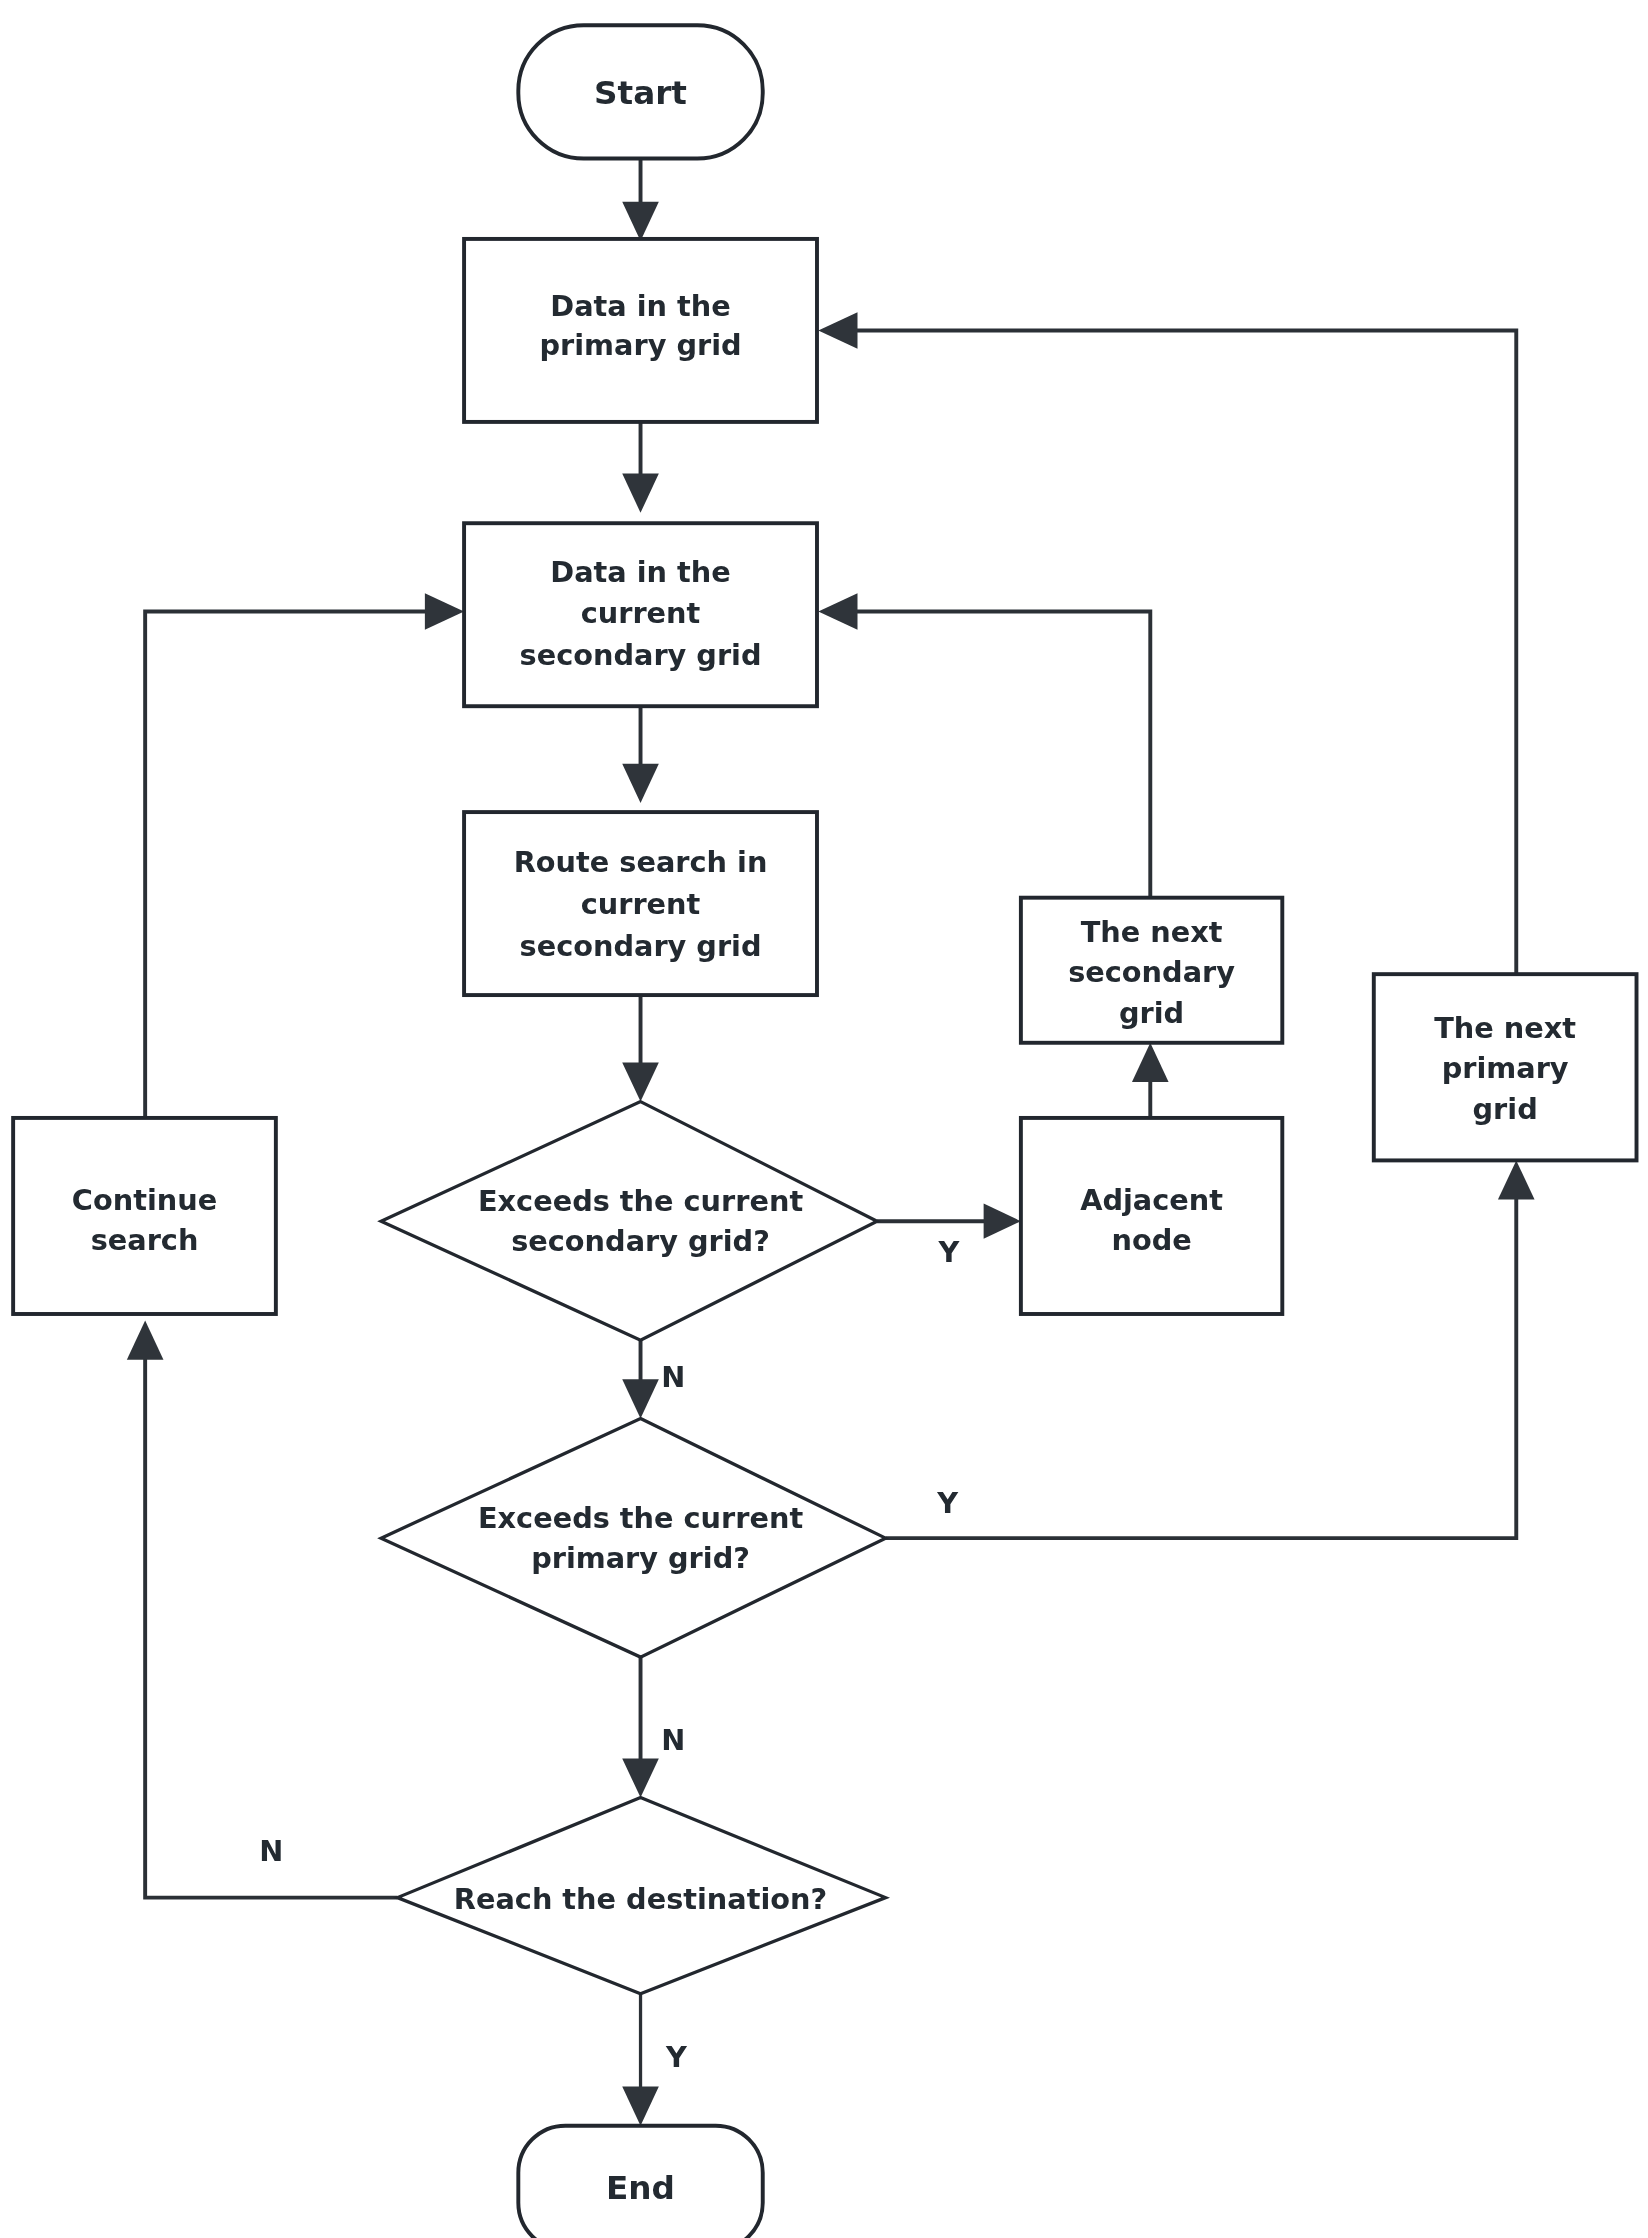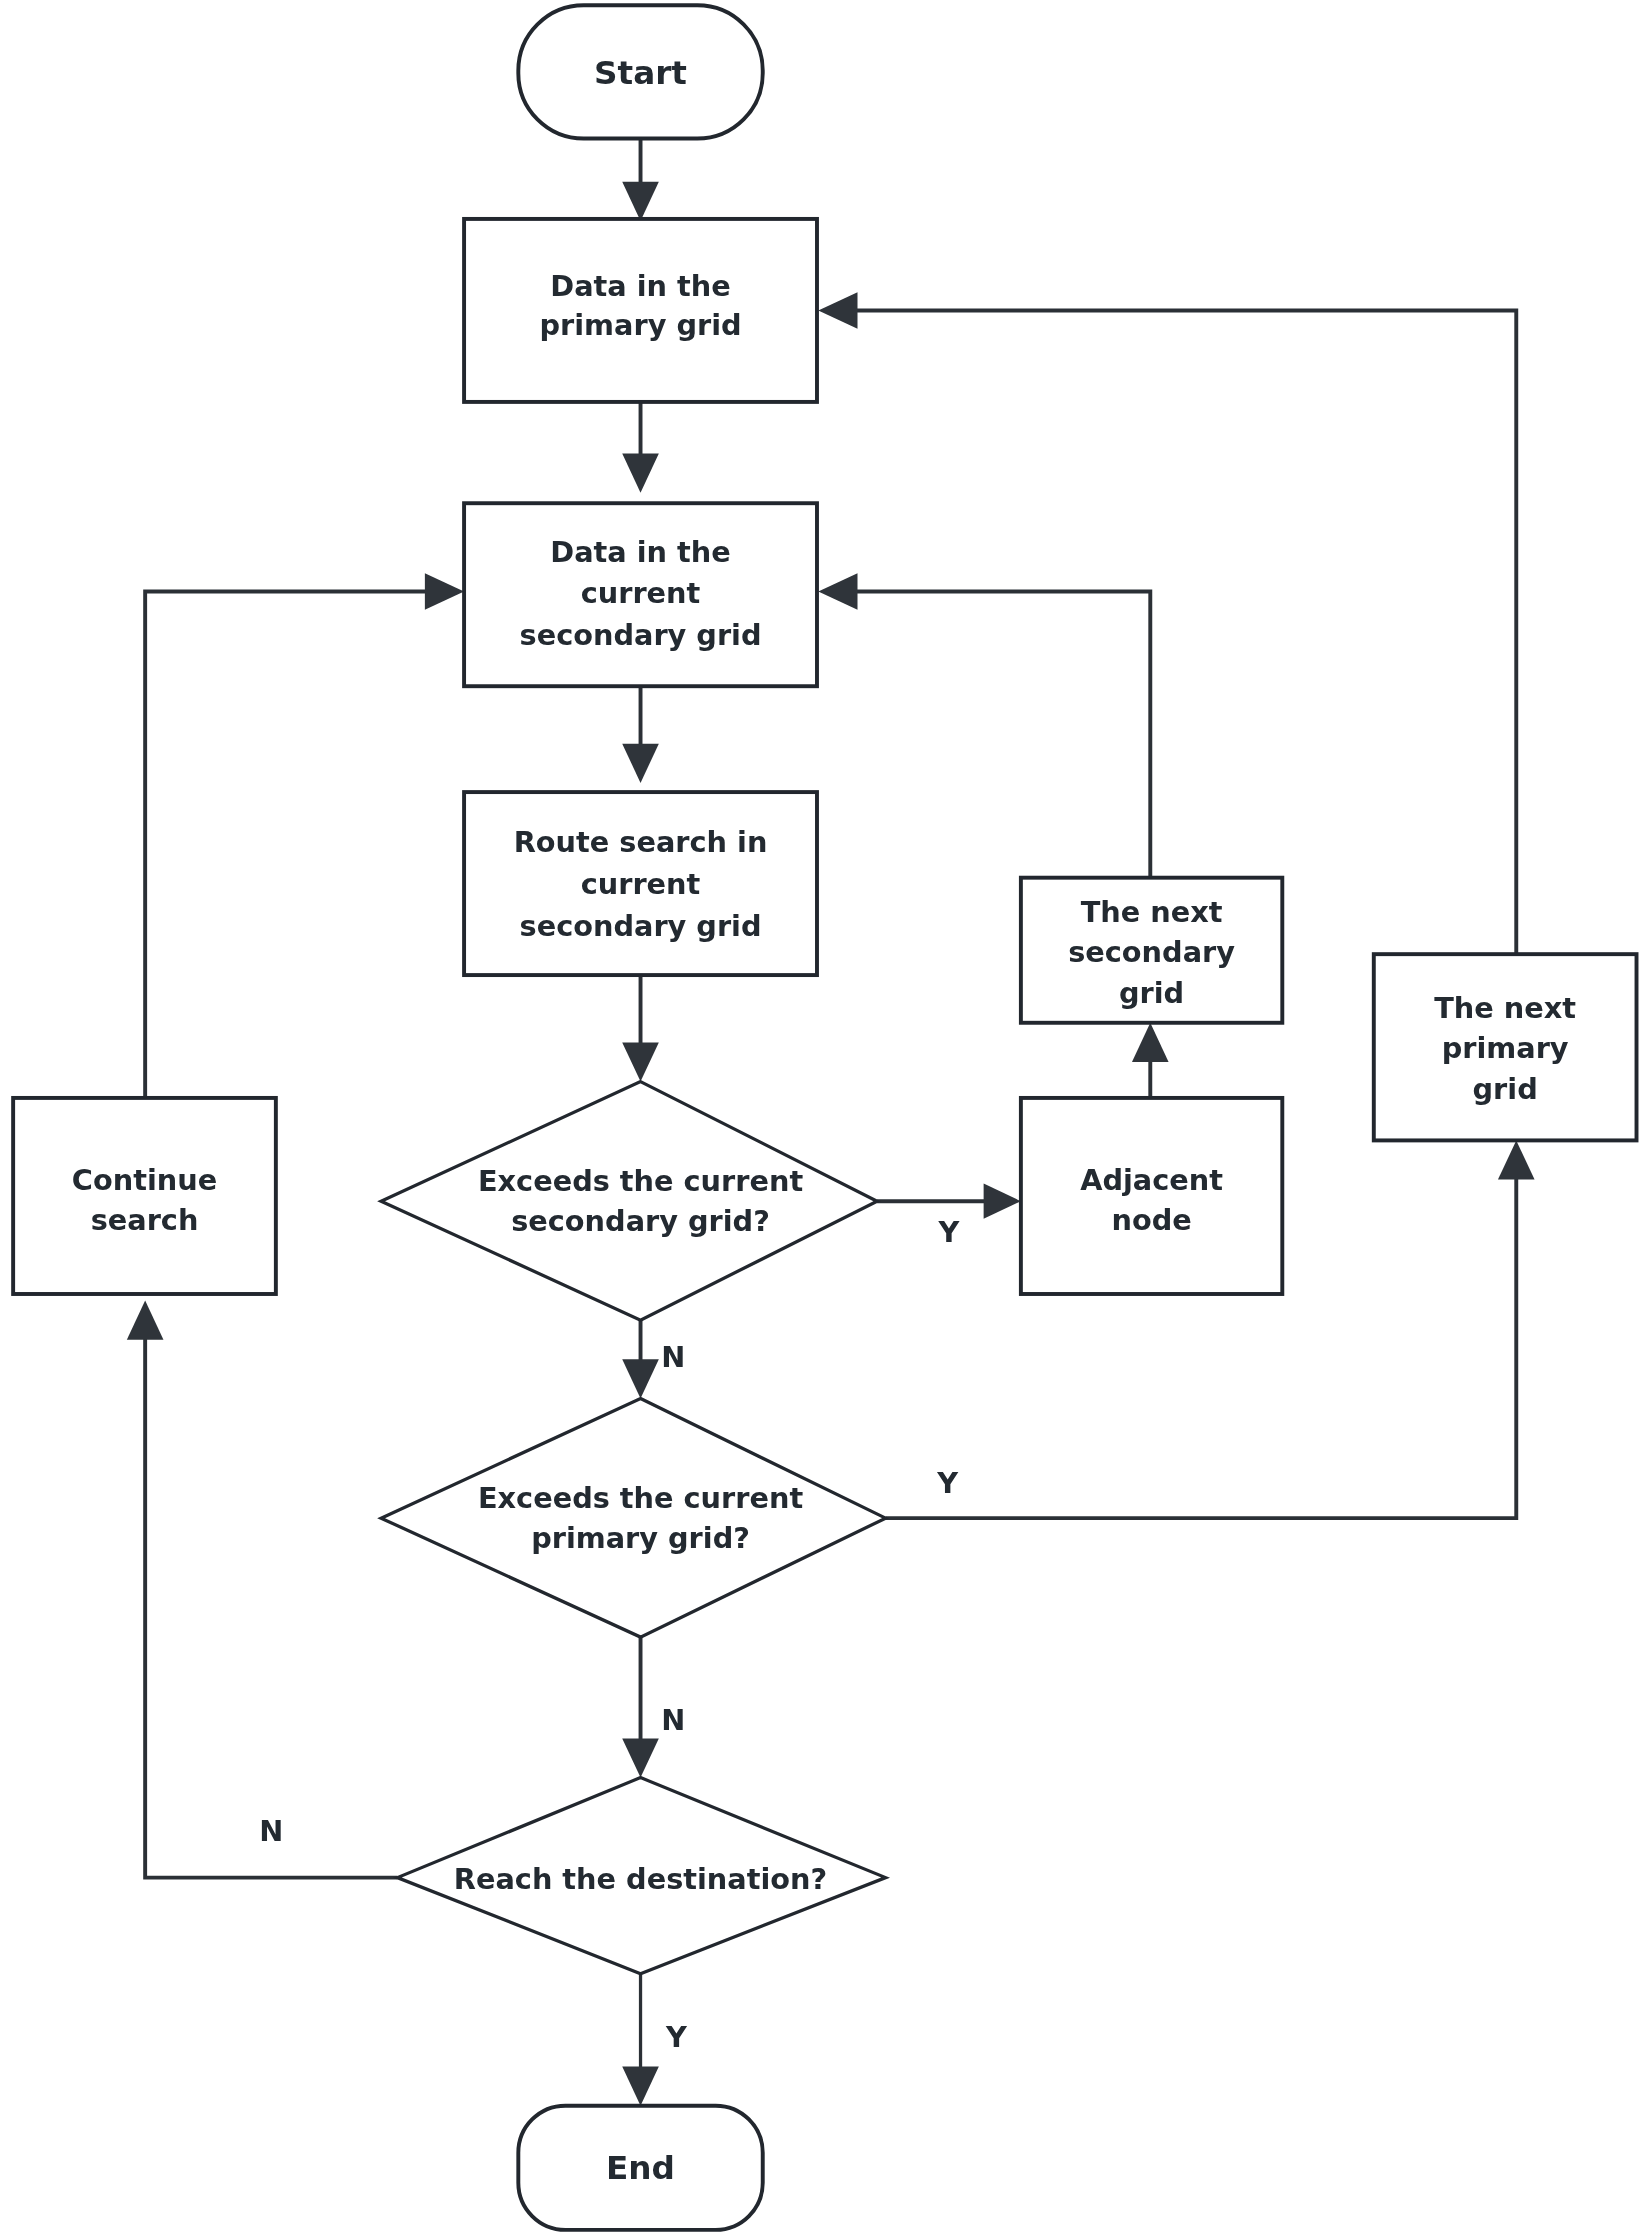--- a/index.html
+++ b/index.html
@@ -11,20 +11,21 @@
     width: 1649px;
     height: 2239px;
     font-family: "DejaVu Sans", "Liberation Sans", sans-serif;
     overflow: hidden;
   }
   #flowchart-root {
     position: relative;
     width: 1649px;
     height: 1642px;
     background: #ffffff;
+    margin-top: 20px;
   }
   svg.diagram {
     display: block;
     width: 1649px;
     height: 2239px;
   }
   .node-shape {
     fill: #ffffff;
     stroke: #22272e;
     stroke-width: 6;

